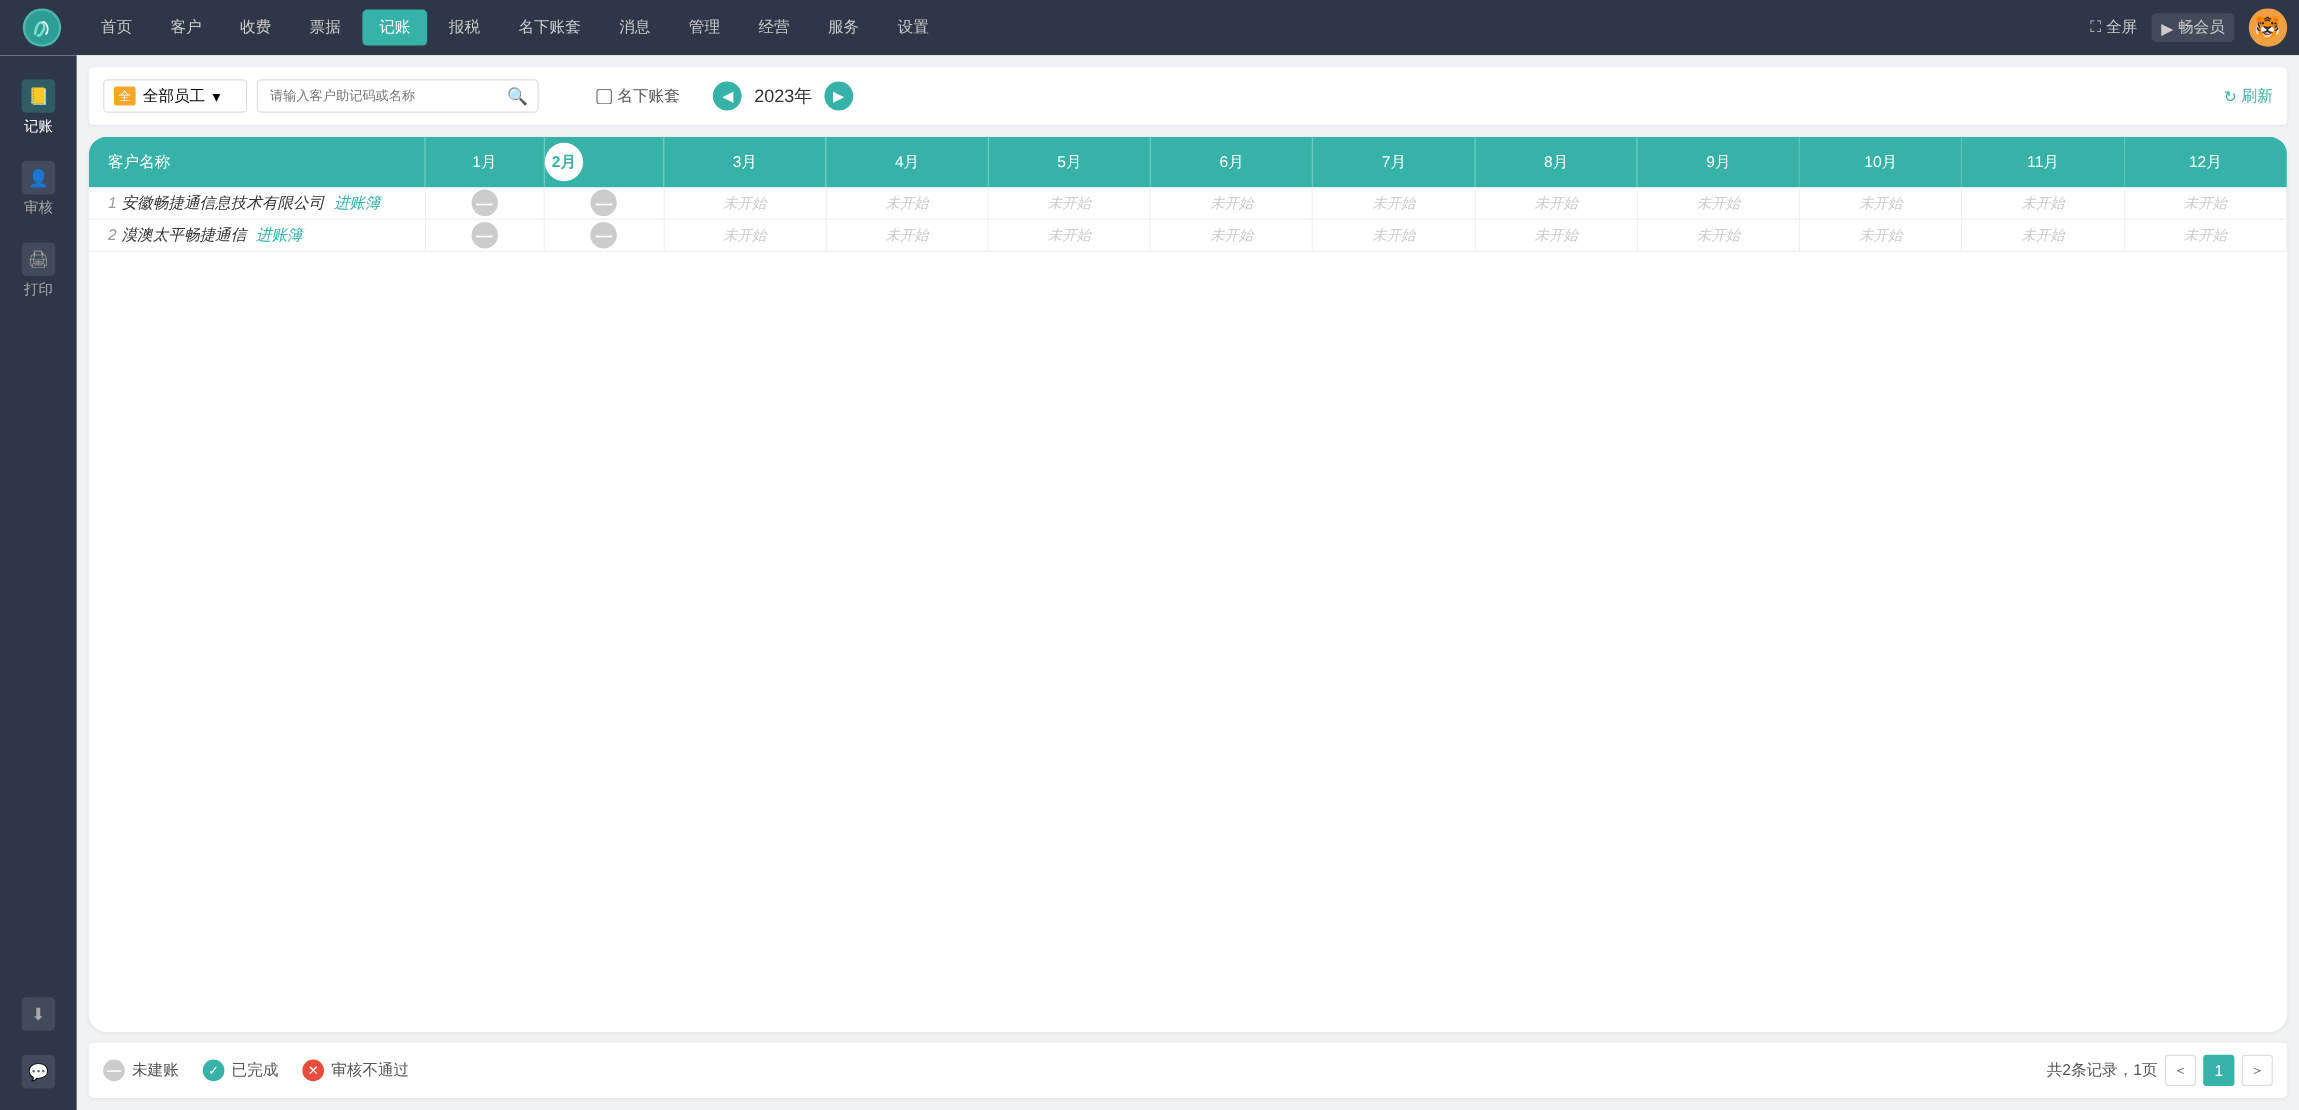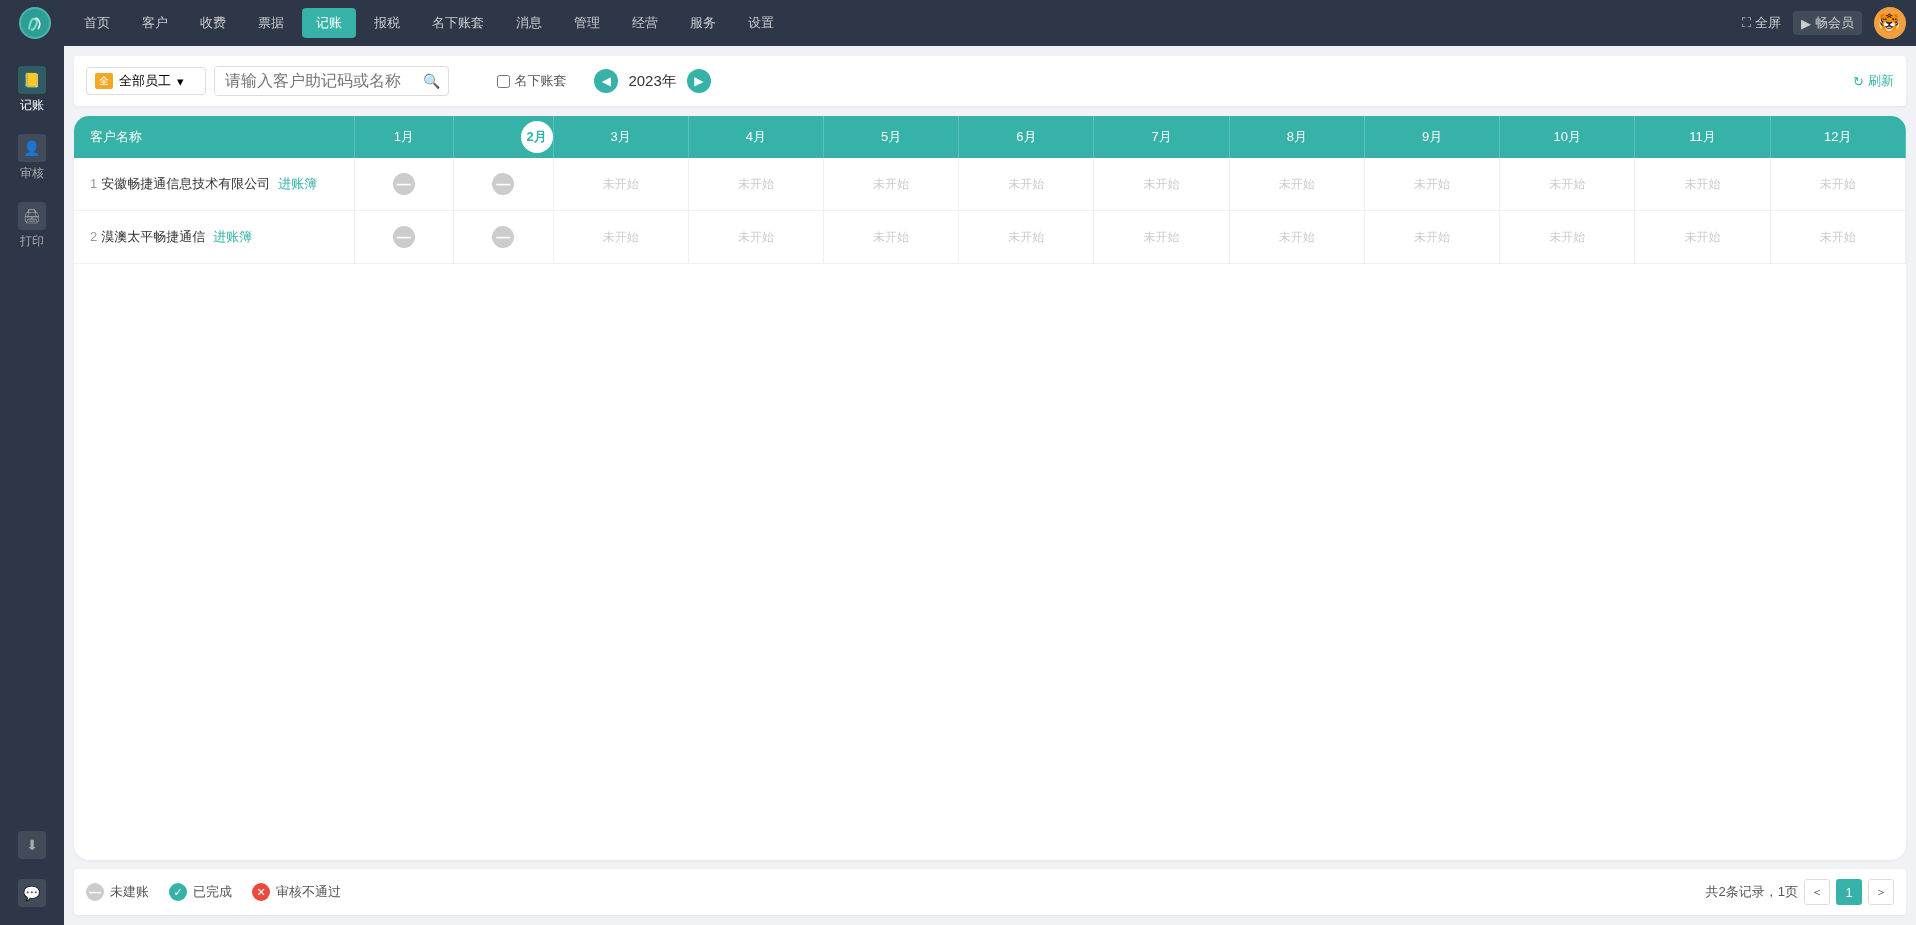--- a/index.html
+++ b/index.html
@@ -195,21 +195,21 @@
       display: flex;
       align-items: center;
       border: 1px solid #ddd;
       border-radius: 4px;
       overflow: hidden;
     }
     .search-input {
       border: none;
       outline: none;
       padding: 5px 10px;
-      font-size: 16px;
+      font-size: 11px;
       width: 200px;
       color: #000000;
     }
     .search-btn {
       background: none;
       border: none;
       cursor: pointer;
       padding: 5px 8px;
       color: #999;
       font-size: 14px;
@@ -305,25 +305,26 @@
       height: 32px;
       background: white;
       border-radius: 50%;
       color: #36b2a8;
       font-weight: bold;
     }
     tbody tr {
       border-bottom: 1px solid #f0f0f0;
     }
     tbody td {
-      padding: 15px 8px;
+      padding: 2px 8px;
       text-align: center;
       font-size: 13px;
       color: #555;
       border-right: 1px solid #f0f0f0;
+      font-style: italic;
     }
     tbody td:first-child {
       text-align: left;
       padding-left: 16px;
     }
     .row-num {
       color: #999;
       margin-right: 4px;
     }
     .company-name {
@@ -528,21 +529,21 @@
     </div>
 
     <div class="table-container">
       <div class="table-scroll">
         <table>
           <thead>
             <tr>
               <th>客户名称</th>
               <th>1月</th>
               <th style="padding: 0;">
-                <div style="display:flex;align-items:center;justify-content:flex-end;">
+                <div style="display:flex;align-items:center;justify-content:flex-start;">
                   <span class="month-circle">2月</span>
                 </div>
               </th>
               <th>3月</th>
               <th>4月</th>
               <th>5月</th>
               <th>6月</th>
               <th>7月</th>
               <th>8月</th>
               <th>9月</th>

